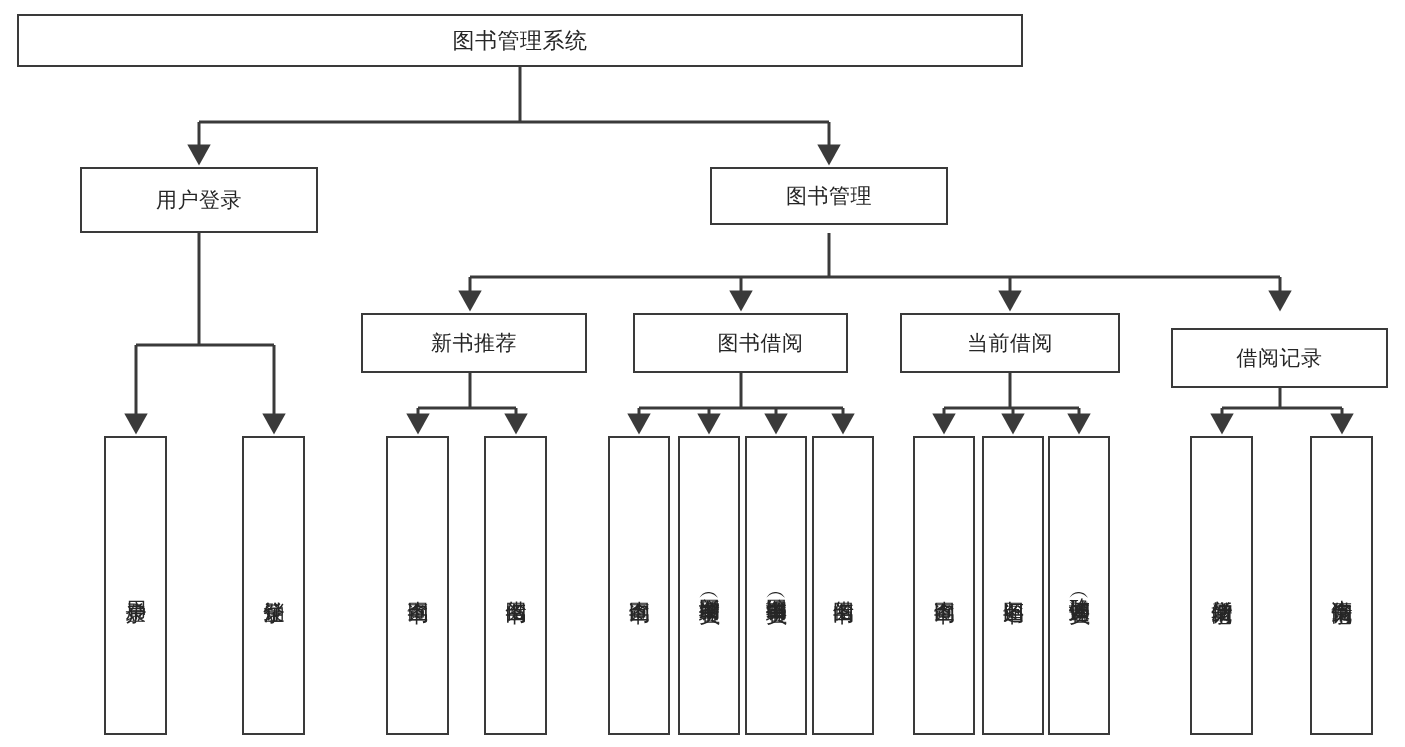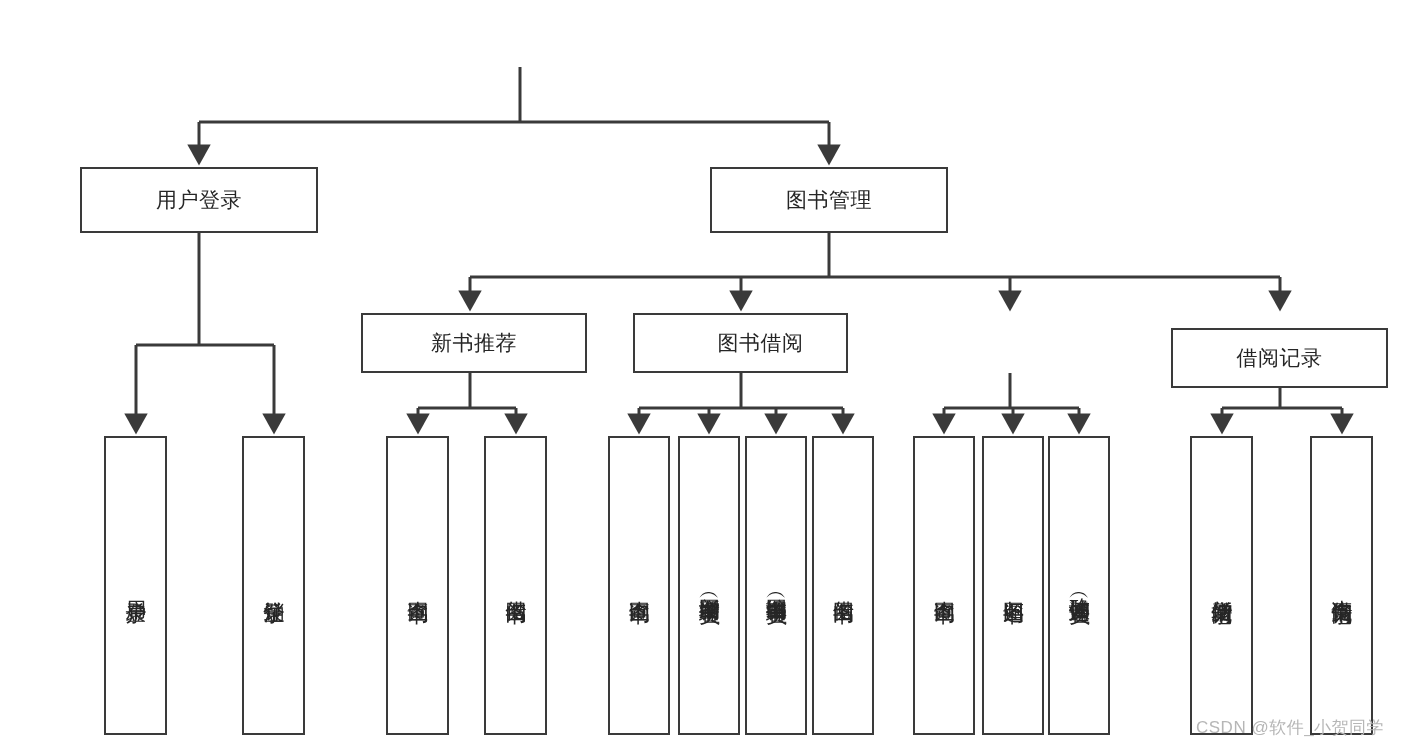--- a/index.html
+++ b/index.html
@@ -112,33 +112,39 @@
         <path d="M 944 408 L 944 423" marker-end="url(#arrowhead)"></path>
         <path d="M 1013 408 L 1013 423" marker-end="url(#arrowhead)"></path>
         <path d="M 1079 408 L 1079 423" marker-end="url(#arrowhead)"></path>
         <path d="M 1280 373 L 1280 408"></path>
         <path d="M 1222 408 L 1342 408"></path>
         <path d="M 1222 408 L 1222 423" marker-end="url(#arrowhead)"></path>
         <path d="M 1342 408 L 1342 423" marker-end="url(#arrowhead)"></path>
       </g>
   </svg>
 
+  <div class="node root horiz" style="left: 17px; top: 14px; width: 1006px; height: 53px;">
+    <span class="label">图书管理系统</span>
+  </div>
 
   <div class="node horiz" style="left: 80px; top: 167px; width: 238px; height: 66px;">
     <span class="label">用户登录</span>
   </div>
-  <div class="node horiz" style="left: 710px; top: 167px; width: 238px; height: 66px;">
+  <div class="node horiz" style="left: 710px; top: 167px; width: 238px; height: 58px;">
     <span class="label">图书管理</span>
   </div>
 
   <div class="node horiz" style="left: 361px; top: 313px; width: 226px; height: 60px;">
     <span class="label">新书推荐</span>
   </div>
   <div class="node horiz" style="left: 633px; top: 313px; width: 215px; height: 60px; padding-left: 40px;">
     <span class="label">图书借阅</span>
+  </div>
+  <div class="node horiz" style="left: 900px; top: 313px; width: 220px; height: 60px;">
+    <span class="label">当前借阅</span>
   </div>
   <div class="node horiz" style="left: 1171px; top: 313px; width: 217px; height: 60px; margin-top: 15px;">
     <span class="label">借阅记录</span>
   </div>
 
   <div class="node vert" style="left: 104px; top: 436px; width: 63px; height: 299px;">
     <span class="label">用户登录</span>
   </div>
   <div class="node vert" style="left: 242px; top: 436px; width: 63px; height: 299px;">
     <span class="label">注销登录</span>
@@ -174,15 +180,14 @@
     <span class="label">确认归还（管理员）</span>
   </div>
 
   <div class="node vert" style="left: 1190px; top: 436px; width: 63px; height: 299px;">
     <span class="label">新增借阅记录</span>
   </div>
   <div class="node vert" style="left: 1310px; top: 436px; width: 63px; height: 299px;">
     <span class="label">查询借阅记录</span>
   </div>
 
-  <div class="watermark" style="left: 1196px; top: 716px;">CSDN @软件_小贺同学</div>
 
 </div>
 
 </body></html>

